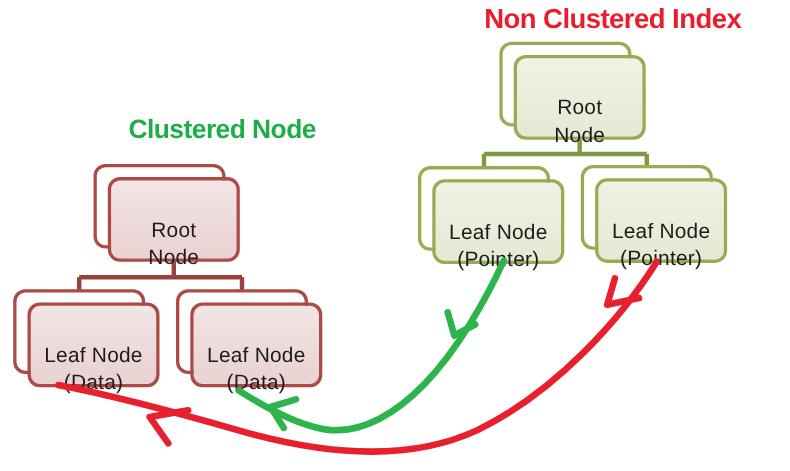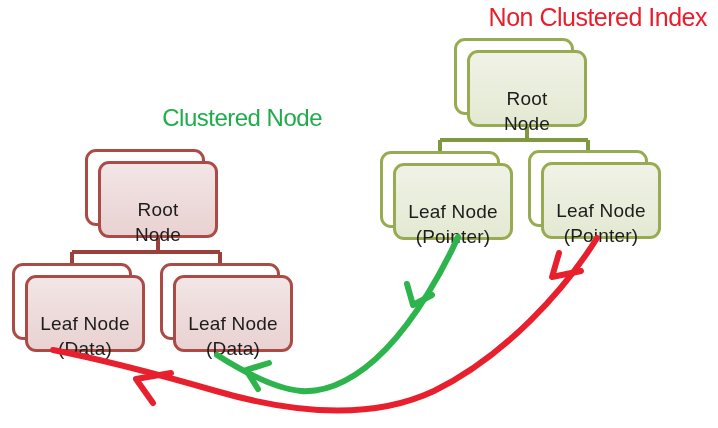--- a/index.html
+++ b/index.html
@@ -20,22 +20,22 @@
     left: 0; top: 0;
     width: 718px;
     height: 428px;
   }
   svg.connectors { z-index: 0; }
   svg.arrows { z-index: 5; }
 
   .diagram-title {
     position: absolute;
     z-index: 3;
-    font-weight: normal;
-    text-align: right;
+    font-weight: bold;
+    text-align: center;
     letter-spacing: -0.5px;
     white-space: nowrap;
   }
   .clustered-title {
     left: 82px; top: 104px; width: 240px;
     font-size: 24px;
     color: var(--title-green);
   }
   .nonclustered-title {
     left: 407px; top: 3px; width: 300px;

